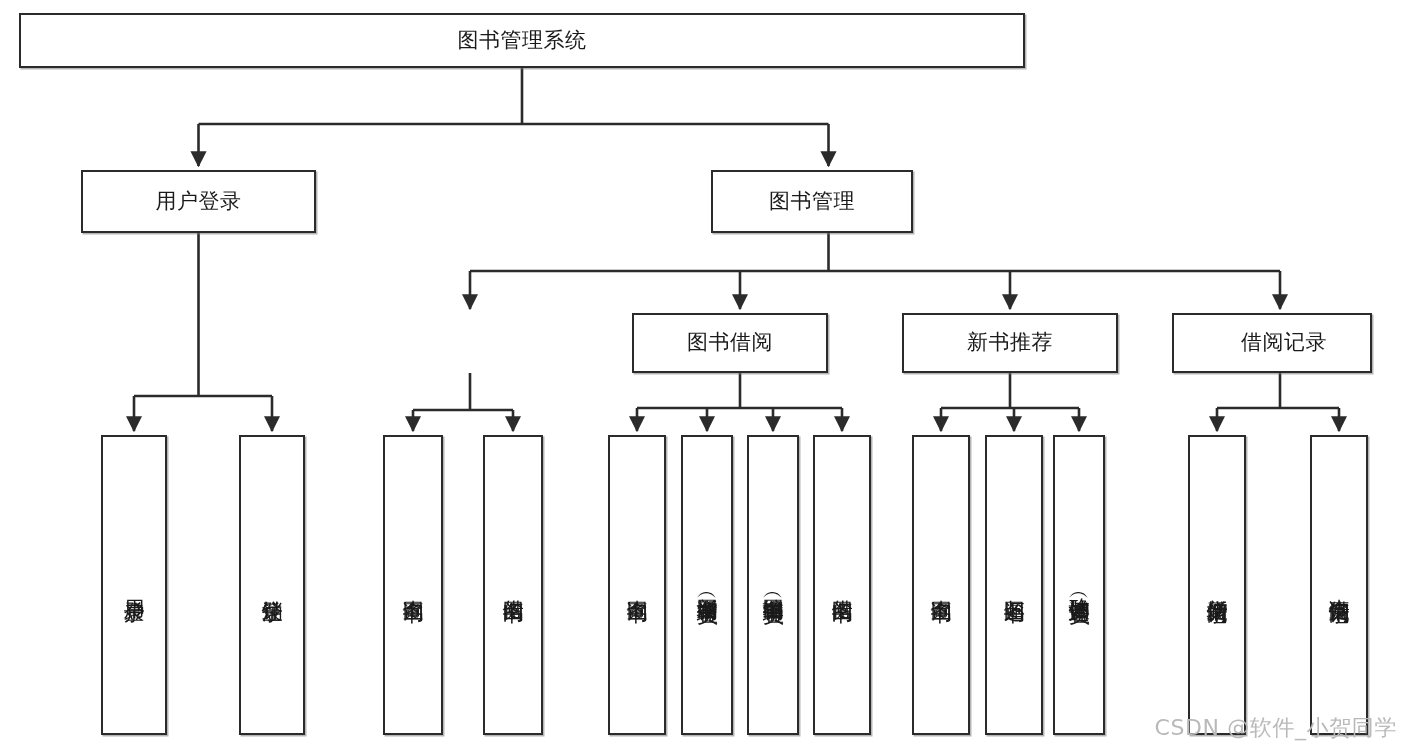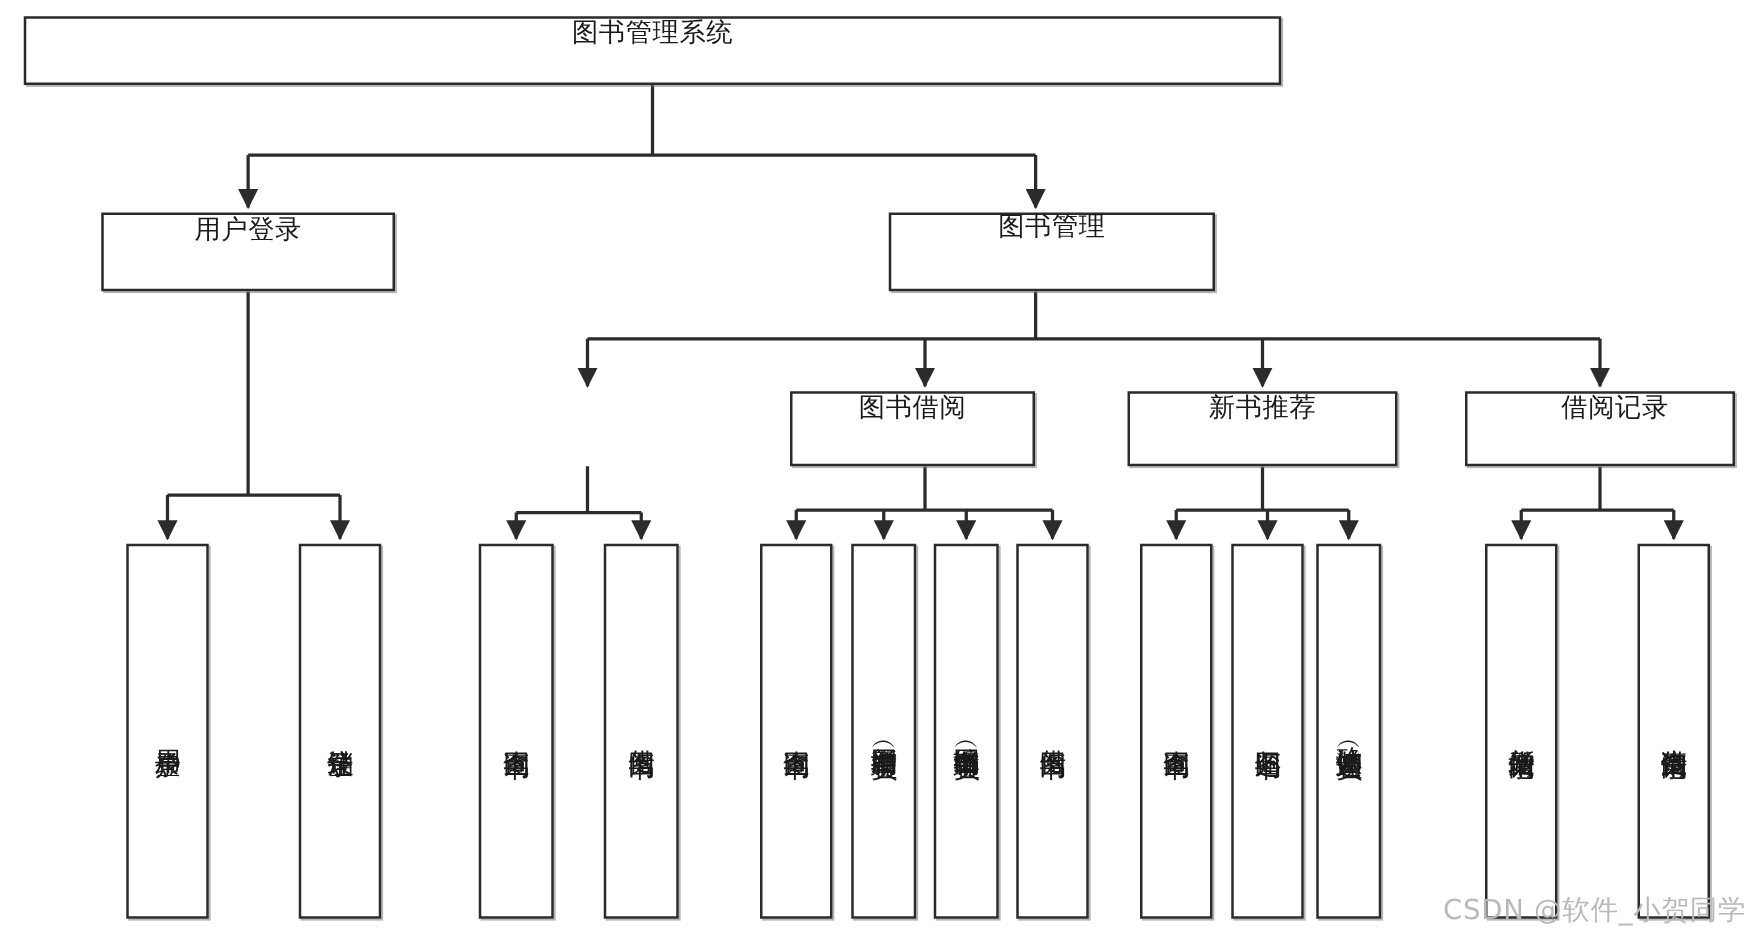--- a/index.html
+++ b/index.html
@@ -25,20 +25,21 @@
     width: 1405px;
     height: 747px;
     pointer-events: none;
   }
   .node {
     position: absolute;
     box-sizing: border-box;
     background: #ffffff;
     border: 2px solid #2b2b2b;
     display: flex;
+    align-items: center;
     justify-content: center;
     box-shadow: 1.5px 1.5px 0 rgba(120,120,120,0.55);
   }
   .node .lbl {
     color: #1a1a1a;
     font-size: 21px;
     line-height: 1.12;
     letter-spacing: 0.5px;
     white-space: nowrap;
     text-align: center;
@@ -122,31 +123,31 @@
     </g>
   </svg>
 
   <div class="node" id="node-root" style="left: 19px; top: 13px; width: 1006px; height: 55px;">
     <span class="lbl">图书管理系统</span>
   </div>
 
   <div class="node" id="node-l2-0" style="left: 81px; top: 170px; width: 235px; height: 63px;">
     <span class="lbl">用户登录</span>
   </div>
-  <div class="node" id="node-l2-1" style="left: 711px; top: 170px; width: 261px; height: 63px; font-family: Liberation Mono, monospace;">
+  <div class="node" id="node-l2-1" style="left: 711px; top: 170px; width: 202px; height: 63px;">
     <span class="lbl">图书管理</span>
   </div>
 
   <div class="node" id="node-l3-1" style="left: 632px; top: 313px; width: 196px; height: 60px;">
     <span class="lbl">图书借阅</span>
   </div>
   <div class="node" id="node-l3-2" style="left: 902px; top: 313px; width: 216px; height: 60px;">
     <span class="lbl">新书推荐</span>
   </div>
-  <div class="node" id="node-l3-3" style="left: 1172px; top: 313px; width: 216px; height: 60px; padding-left: 24px;">
+  <div class="node" id="node-l3-3" style="left: 1172px; top: 313px; width: 200px; height: 60px; padding-left: 24px;">
     <span class="lbl">借阅记录</span>
   </div>
 
   <div class="node leaf" id="node-leaf-0" style="left: 101px; top: 435px; width: 66px; height: 300px;">
     <span class="lbl">用户登录</span>
   </div>
   <div class="node leaf" id="node-leaf-1" style="left: 239px; top: 435px; width: 66px; height: 300px;">
     <span class="lbl">注销登录</span>
   </div>
   <div class="node leaf" id="node-leaf-2" style="left: 383px; top: 435px; width: 60px; height: 300px;">

